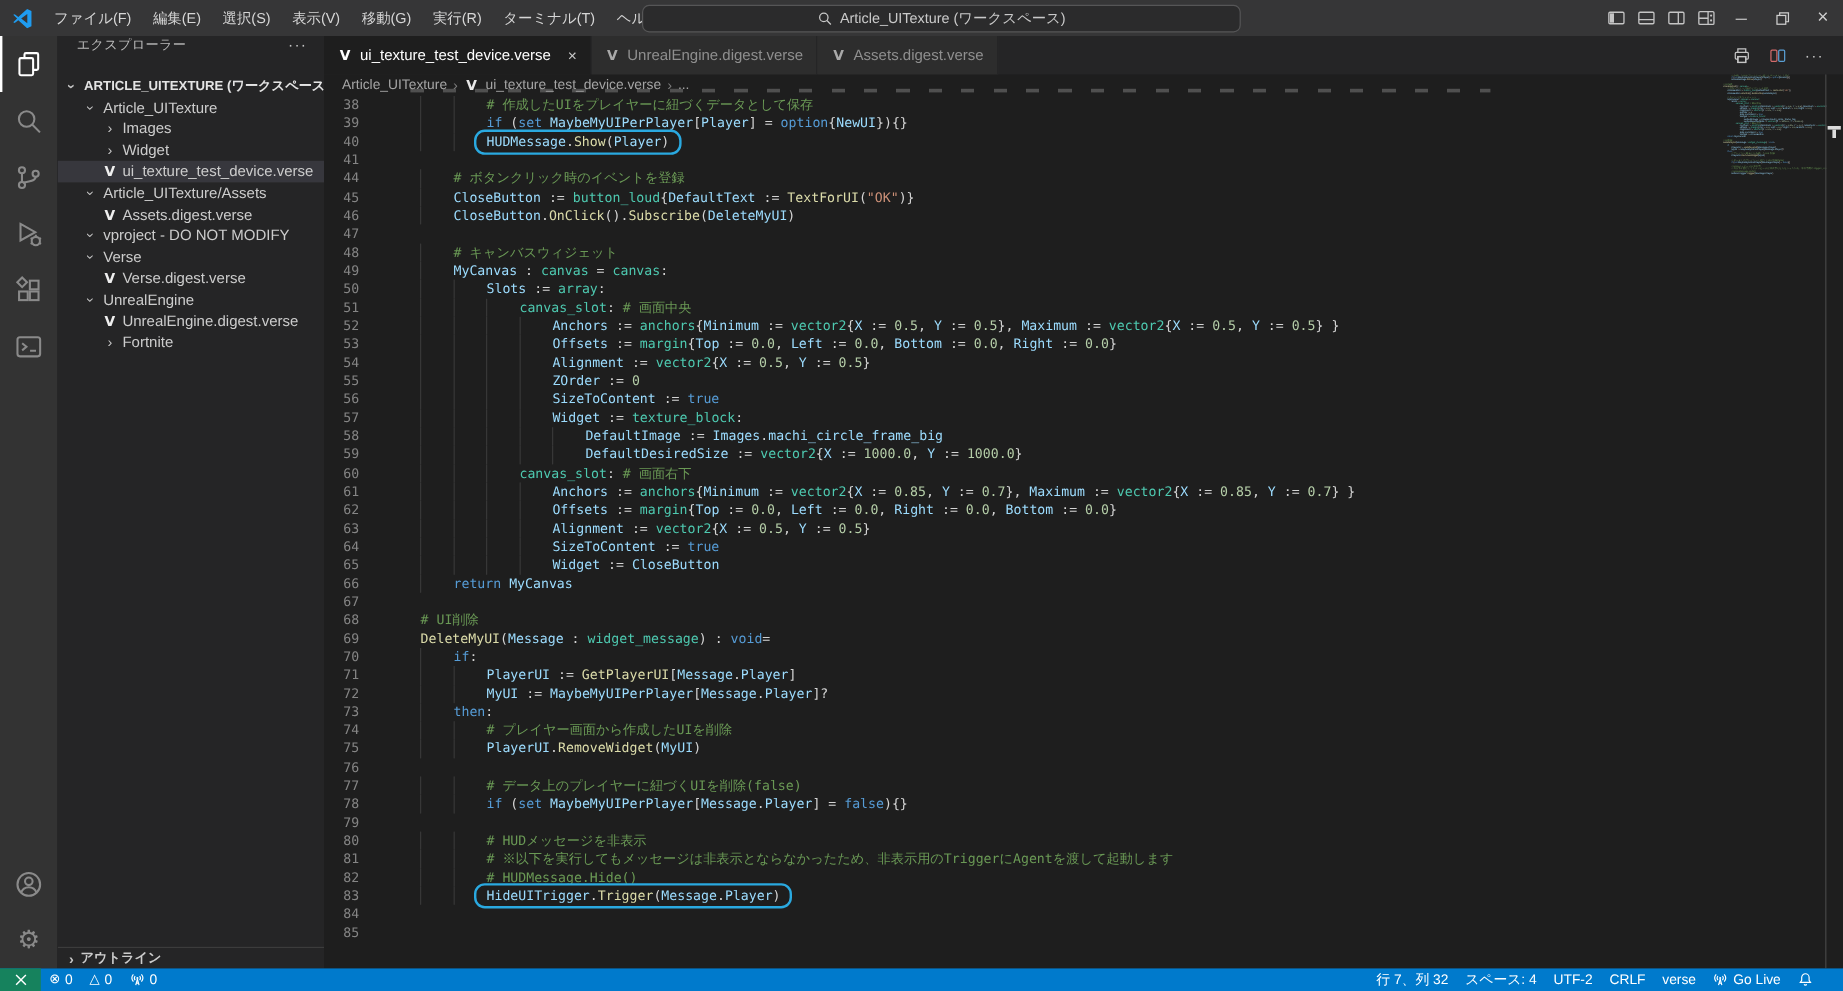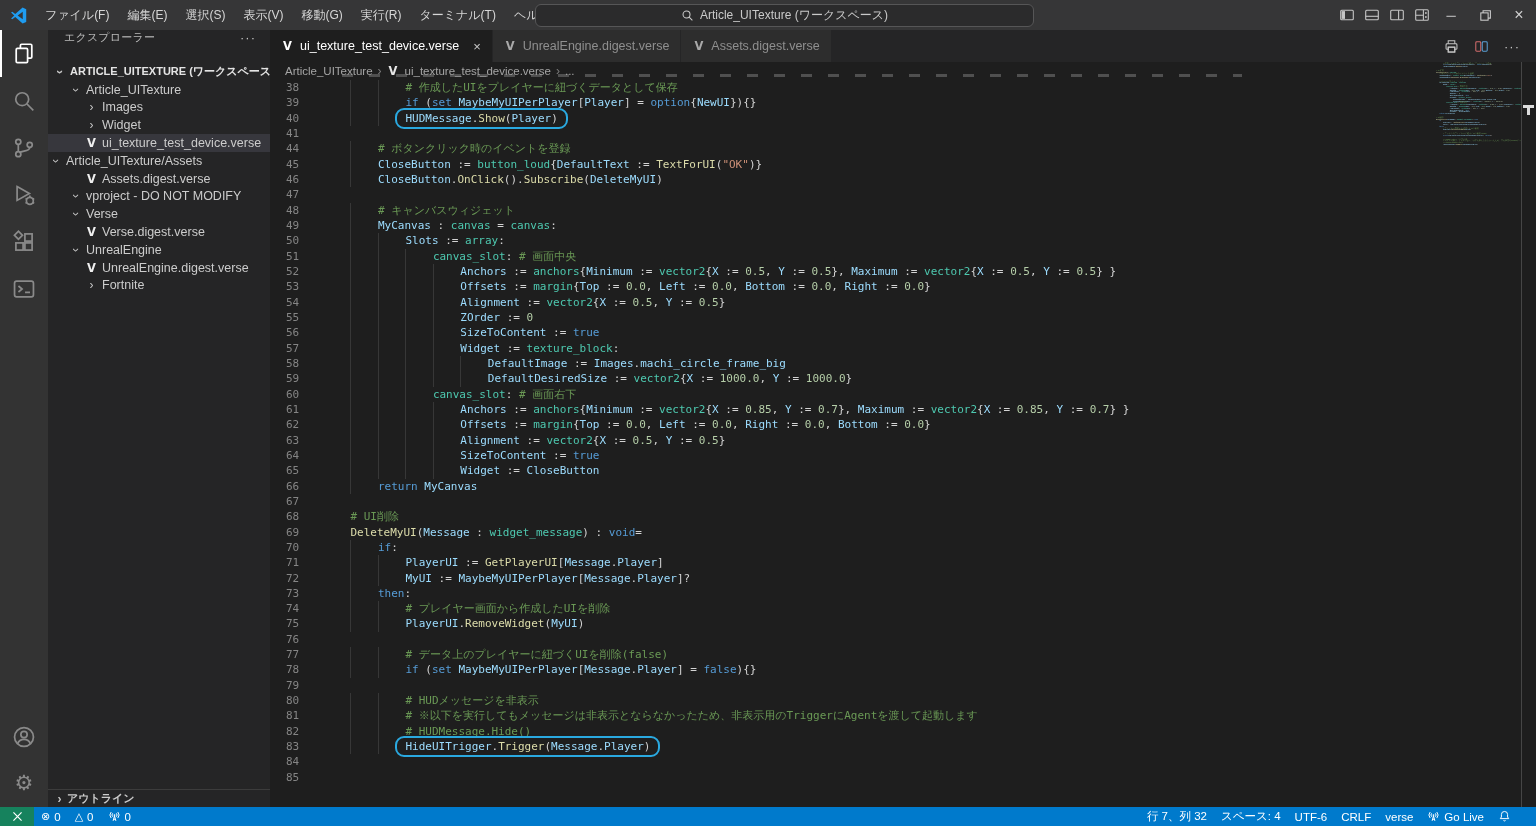--- a/index.html
+++ b/index.html
@@ -225,21 +225,21 @@
           <span class="tree-label">Images</span>
         </div>
         <div class="tree-row" style="padding-left: 36px;">
           <span class="chev">›</span>
           <span class="tree-label">Widget</span>
         </div>
         <div class="tree-row selected" style="padding-left: 36px;">
           <span class="vicon">V</span>
           <span class="tree-label">ui_texture_test_device.verse</span>
         </div>
-        <div class="tree-row" style="">
+        <div class="tree-row" style="padding-left: 20px;">
           <span class="chev down">›</span>
           <span class="tree-label">Article_UITexture/Assets</span>
         </div>
         <div class="tree-row" style="padding-left: 36px;">
           <span class="vicon">V</span>
           <span class="tree-label">Assets.digest.verse</span>
         </div>
         <div class="tree-row" style="padding-left: 20px;">
           <span class="chev down">›</span>
           <span class="tree-label">vproject - DO NOT MODIFY</span>
@@ -449,21 +449,21 @@
       </div>
     </div>
   <div class="sb-right" id="sb-right">
       <div class="sb-item">
         <span>行 7、列 32</span>
       </div>
       <div class="sb-item">
         <span>スペース: 4</span>
       </div>
       <div class="sb-item">
-        <span>UTF-6</span>
+        <span>UTF-2</span>
       </div>
       <div class="sb-item">
         <span>CRLF</span>
       </div>
       <div class="sb-item">
         <span>verse</span>
       </div>
       <div class="sb-item">
         <span>
           <svg viewBox="0 0 16 16" fill="none" stroke="currentColor">

